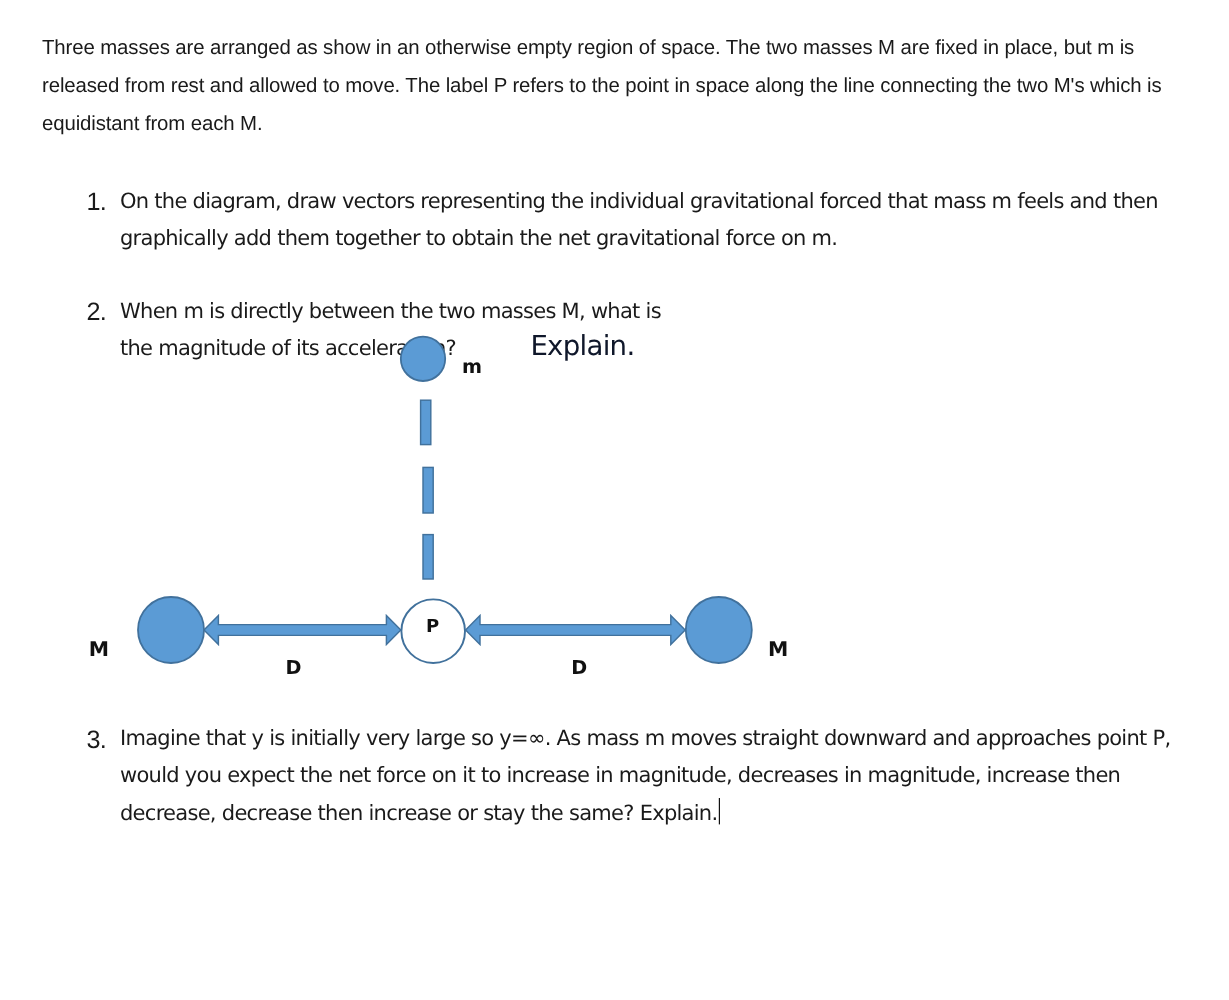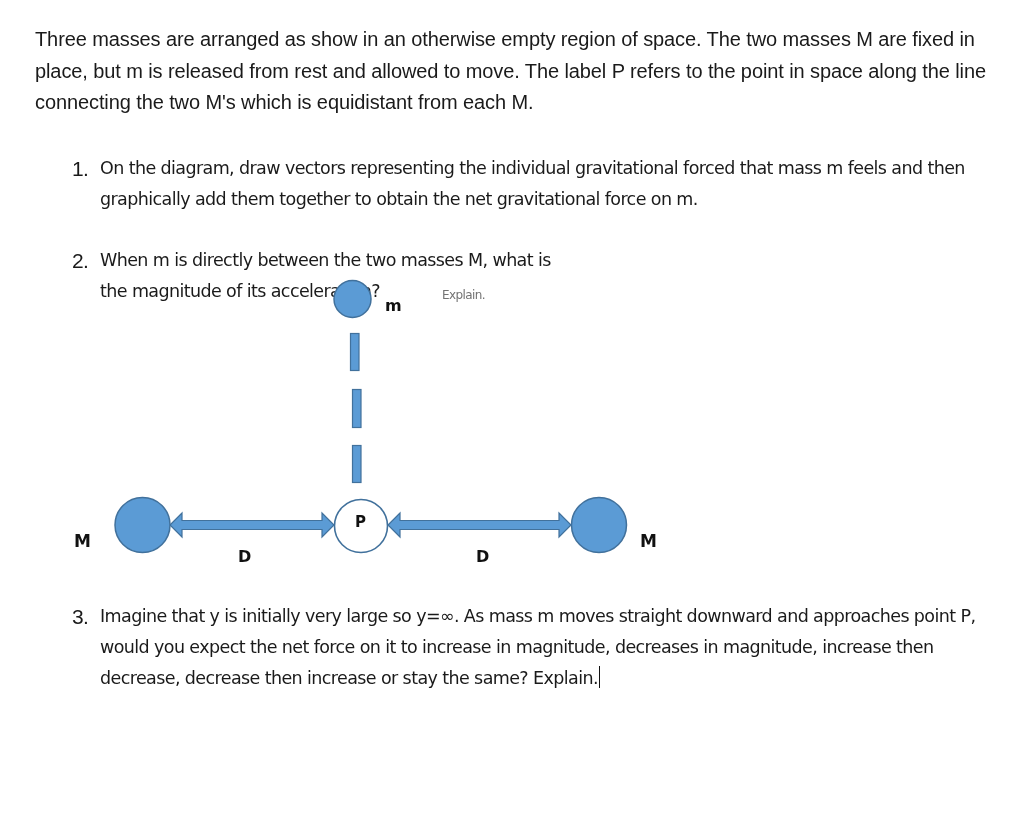--- a/index.html
+++ b/index.html
@@ -1,36 +1,36 @@
 <!DOCTYPE html>
 <html><head>
 <meta charset="utf-8">
 <style>
   html, body { margin: 0; padding: 0; background: #ffffff; }
   body { width: 1024px; height: 833px; position: relative; overflow: hidden; color: #111; }
   .intro {
     position: absolute; left: 35px; top: 24px; width: 960px;
-    font-family: "Liberation Sans", sans-serif; font-size: 20px; line-height: 31.5px;
+    font-family: "Liberation Sans", sans-serif; font-size: 17px; line-height: 31.5px;
     letter-spacing: -0.1px; color: #1a1a1a;
   }
   .item {
     position: absolute; left: 72px; width: 920px;
     font-family: "DejaVu Sans", sans-serif; font-size: 17.5px; line-height: 31px;
     letter-spacing: -0.6px; color: #1a1a1a;
   }
   .item .num {
     position: absolute; left: 0; top: 0;
     font-family: "Liberation Sans", sans-serif; font-size: 21px;
   }
   .item .body { margin-left: 28px; display: block; }
   .item1 { top: 153px; }
   .item2 { top: 245px; }
   .item3 { top: 601px; }
   .explain { position: absolute; left: 442px; top: 276px;
-    font-family: "DejaVu Sans", sans-serif; font-size: 12px; letter-spacing: -0.6px; color:#737373;margin-top:12px; }
+    font-family: "DejaVu Sans", sans-serif; font-size: 23px; letter-spacing: -0.6px; color:#0f172a; }
   .cursor { display: inline-block; width: 1.5px; height: 22px; background: #111; vertical-align: -4px; margin-left: 1px; }
   svg.diagram { position: absolute; left: 0; top: 0; }
   .lbl { font-family: "DejaVu Sans", sans-serif; font-weight: bold; fill: #111; }
 </style>
 </head>
 <body>
 
 <div class="intro">Three masses are arranged as show in an otherwise empty region of space. The two masses M are fixed in place, but m is released from rest and allowed to move. The label P refers to the point in space along the line connecting the two M's which is equidistant from each M.</div>
 
 <div class="item item1">

